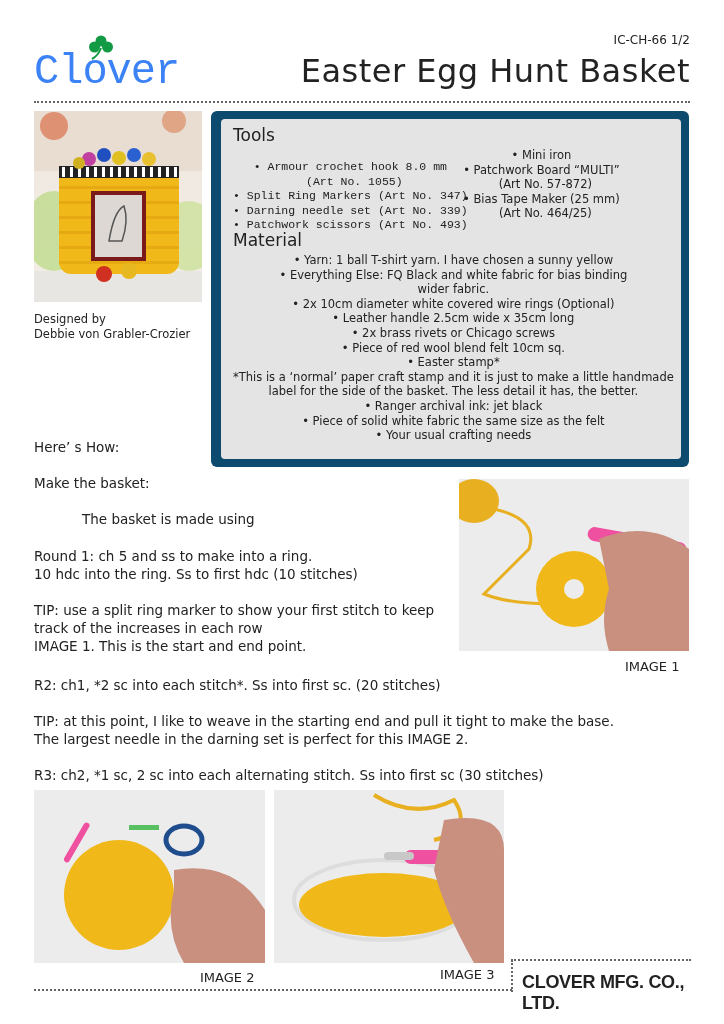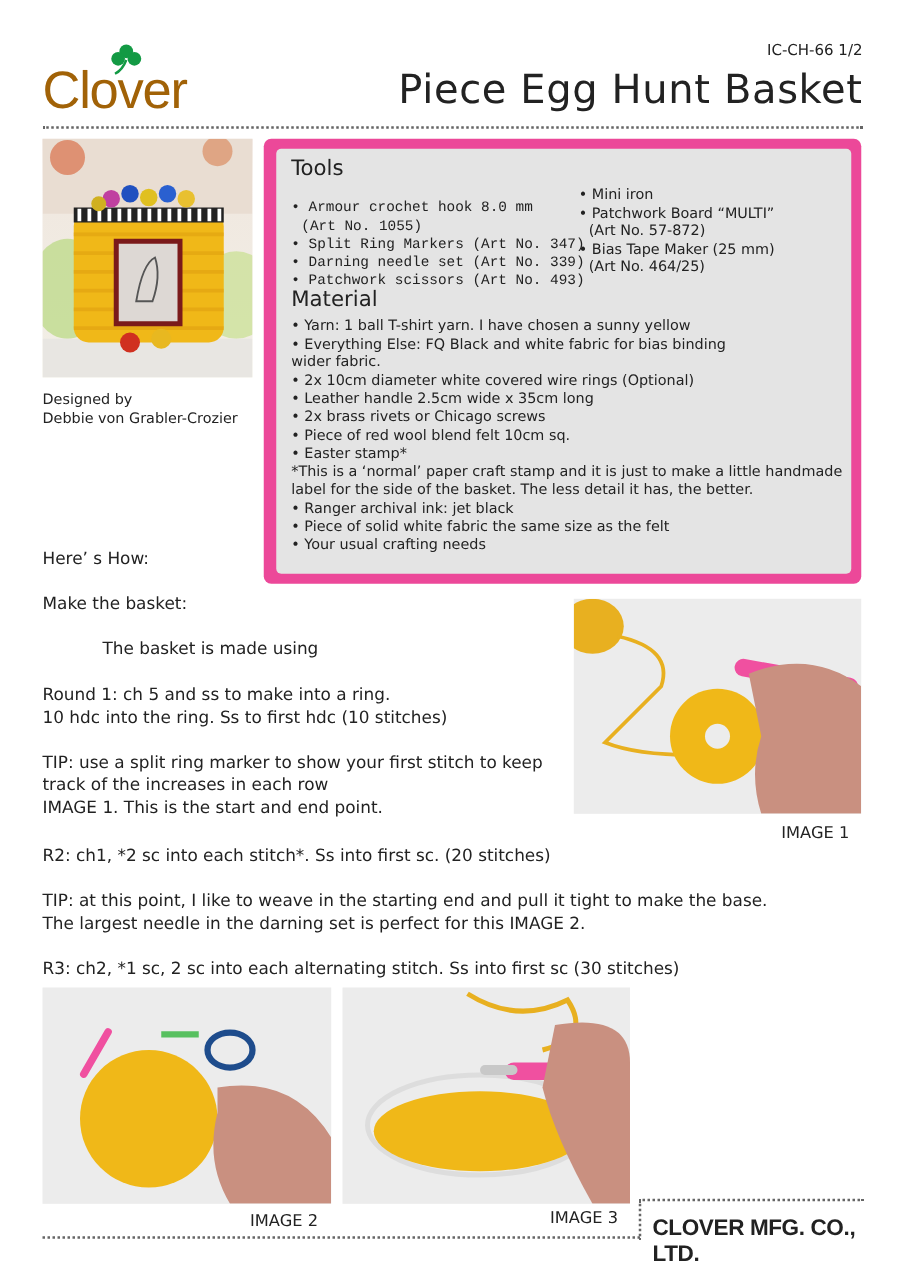--- a/index.html
+++ b/index.html
@@ -2,28 +2,28 @@
 <html><head>
 <meta charset="utf-8">
 <style>
   html, body { margin: 0; padding: 0; background: #ffffff; }
   body { width: 724px; height: 1024px; position: relative; overflow: hidden;
          font-family: "DejaVu Sans", sans-serif; color: #222; }
   .abs { position: absolute; }
   .doc-code { top: 33px; right: 34px; font-size: 12px; color: #222; }
   .title { top: 52px; right: 34px; font-size: 32px; color: #222; letter-spacing: 0.5px; }
   .logo { left: 34px; top: 34px; width: 140px; height: 56px; }
-  .logo-text { position: absolute; left: 0; top: 14px; font-family: Liberation Sans, sans-serif;
-               font-size: 42px; color: #a16207; letter-spacing: -1px; font-weight: normal; }
+  .logo-text { position: absolute; left: 0; top: 14px; font-family: Liberation Mono, monospace;
+               font-size: 42px; color: #3b82f6; letter-spacing: -1px; font-weight: normal; }
   .dots-h { border-top: 2px dotted #666; height: 0; }
   .hero-photo { left: 34px; top: 111px; width: 168px; height: 191px; overflow: hidden;
                 background: linear-gradient(180deg,#e8d8cc 0%,#f0e8e0 20%,#f2efe6 100%); }
   .designer { left: 34px; top: 312px; font-size: 11.5px; line-height: 15px; color: #222; }
-  .panel { left: 211px; top: 111px; width: 478px; height: 356px; background: #ec4899;
-           border-radius: 6px; }
+  .panel { left: 211px; top: 111px; width: 478px; height: 356px; background: #0c4a6e;
+           border-radius: 6px; text-align: center; }
   .panel-inner { position: absolute; left: 10px; top: 8px; right: 8px; bottom: 8px;
                  background: #e4e4e4; border-radius: 4px; }
   .h-section { font-size: 17px; color: #222; }
   .tools-col { font-size: 11.5px; line-height: 14.6px; color: #222; }
   .tools-col div { white-space: nowrap; }
   .mat-list { font-size: 11.5px; line-height: 14.6px; color: #222; }
   .mat-list div { white-space: nowrap; }
   .body-text { font-size: 13.5px; line-height: 18px; color: #222; white-space: nowrap; }
   .photo { overflow: hidden; background: #ededed; }
   .caption { font-size: 13px; color: #222; }
@@ -36,21 +36,21 @@
 <div class="abs logo">
   <svg width="30" height="26" viewBox="0 0 30 26" style="position:absolute;left:52px;top:0;">
     <circle cx="15" cy="7" r="5.5" fill="#139a44"></circle>
     <circle cx="8.5" cy="13" r="5.5" fill="#139a44"></circle>
     <circle cx="21.5" cy="13" r="5.5" fill="#139a44"></circle>
     <path d="M15 14 Q12 22 6 25" stroke="#139a44" stroke-width="2" fill="none"></path>
   </svg>
   <span class="logo-text">Clover</span>
 </div>
 <div class="abs doc-code">IC-CH-66 1/2</div>
-<div class="abs title">Piece Egg Hunt Basket</div>
+<div class="abs title">Easter Egg Hunt Basket</div>
 <div class="abs dots-h" style="left:34px; top:101px; width:656px;"></div>
 
 <div class="abs hero-photo" title="Finished yellow crochet basket with chocolate eggs and stamped rabbit label">
   <svg width="168" height="191" viewBox="0 0 168 191">
     <rect x="0" y="0" width="168" height="60" fill="#e9ddd2"></rect>
     <circle cx="20" cy="15" r="14" fill="#d9704a" opacity="0.7"></circle>
     <circle cx="140" cy="10" r="12" fill="#d98050" opacity="0.6"></circle>
     <ellipse cx="20" cy="120" rx="30" ry="40" fill="#b8d880" opacity="0.7"></ellipse>
     <ellipse cx="155" cy="125" rx="30" ry="35" fill="#c8e090" opacity="0.7"></ellipse>
     <rect x="0" y="160" width="168" height="31" fill="#e8e6e2"></rect>

